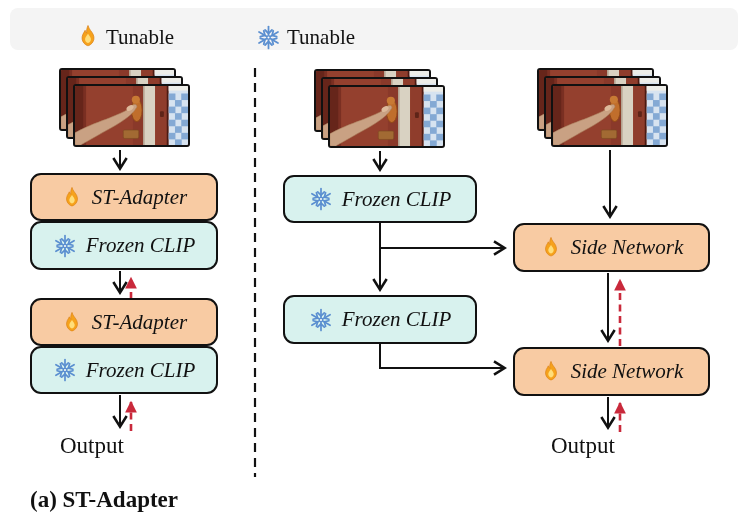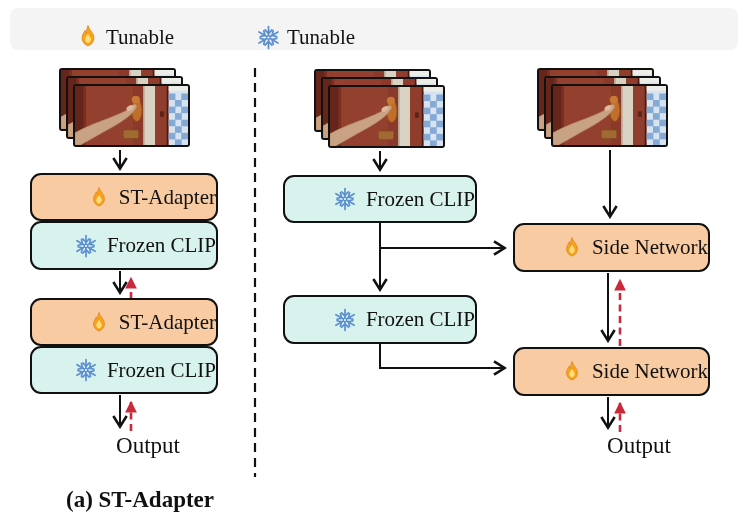--- a/index.html
+++ b/index.html
@@ -10,35 +10,35 @@
   
   .legend{
     position:absolute;left:10px;top:8px;width:728px;height:42px;
     background:#f4f4f4;border-radius:8px;
   }
   .legend-item{position:absolute;top:0;height:42px;display:flex;align-items:flex-end;gap:6px;}
   .legend-item .lbl{font-size:21px;white-space:nowrap;}
   
   .node{
     position:absolute;box-sizing:border-box;border:2.2px solid #111;border-radius:11px;
-    display:flex;align-items:center;justify-content:flex-end;gap:9px;
-    font-size:21px;white-space:nowrap;z-index:3;
+    display:flex;align-items:center;justify-content:center;gap:9px;
+    font-size:21px;white-space:nowrap;z-index:3;font-style:italic;
   }
   .node.tunable{background:#F8CBA3;}
   .node.frozen{background:#D8F2EE;}
   
   .stack{position:absolute;width:133px;height:81px;z-index:3;}
   .frame{
     position:absolute;width:117px;height:63px;box-sizing:border-box;
     border:2px solid #111;border-radius:3px;overflow:hidden;background:#94402E;
   }
   .frame svg{display:block;width:113px;height:59px;}
   
-  .output{position:absolute;font-size:23px;text-align:right;z-index:3;}
-  .caption{position:absolute;font-size:23px;font-weight:bold;text-align:center;z-index:3;}
+  .output{position:absolute;font-size:23px;text-align:left;z-index:3;}
+  .caption{position:absolute;font-size:23px;font-weight:bold;text-align:left;z-index:3;}
   .arrows{position:absolute;left:0;top:0;z-index:1;}
   .icon{display:inline-block;line-height:0;}
 </style>
 </head>
 <body>
 
 <div class="canvas">
 
   <svg width="0" height="0" style="position:absolute" aria-hidden="true">
     <defs>

